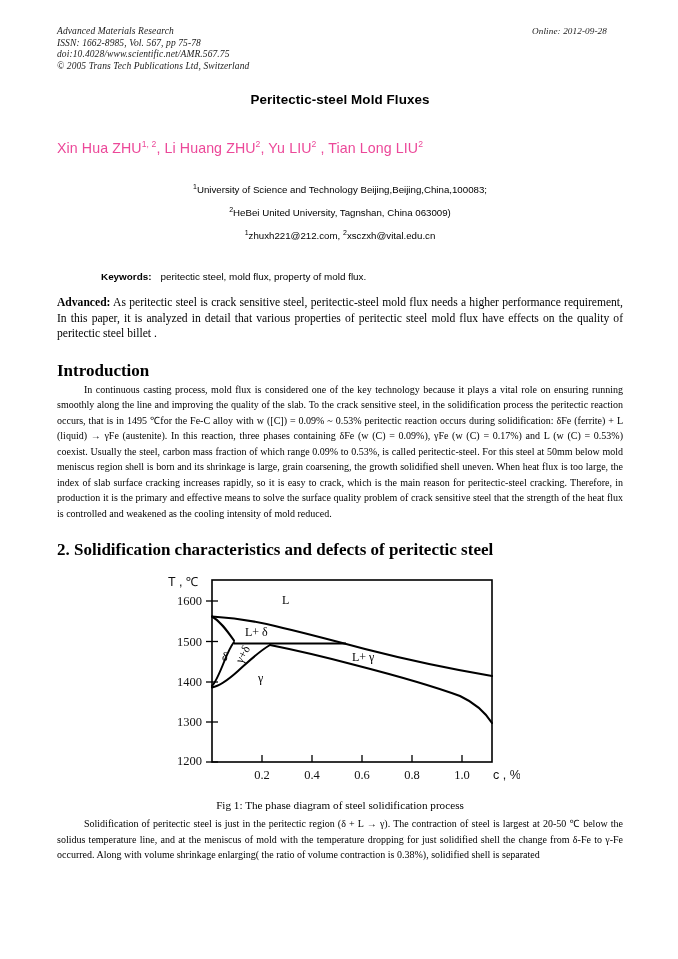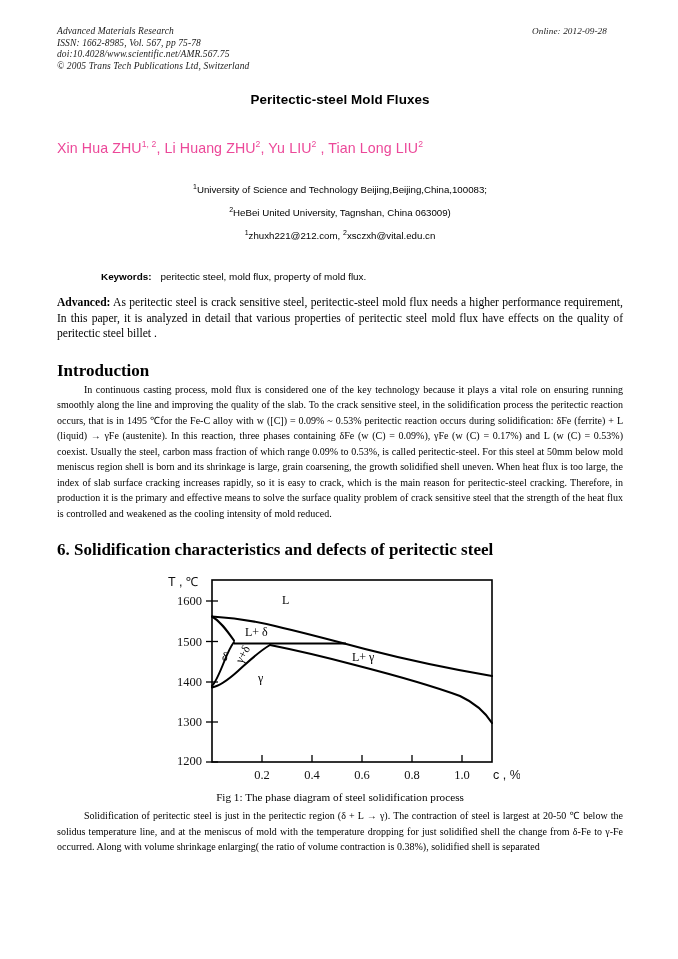--- a/index.html
+++ b/index.html
@@ -122,21 +122,21 @@
   .body-para.tight { margin-top: 1px; }
 
   
   .figure-block {
     margin-top: 12px;
     text-align: center;
   }
   .figure-caption {
     font-family: "Liberation Serif", serif;
     font-size: 11.2px;
-    margin-top: 0;
+    margin-top: 8px;
     color: #000;
   }
   .chart-wrap {
     display: inline-block;
     position: relative;
   }
   svg { display: block; }
   .axtick { font-family: "Liberation Serif", serif; font-size: 12.5px; fill: #111; }
   .axname { font-family: "Liberation Sans", sans-serif; font-size: 12.5px; fill: #111; }
   .phaselbl { font-family: "Liberation Serif", serif; font-size: 12px; fill: #000; }
@@ -165,21 +165,21 @@
       <div class="affil-line"><sup>1</sup><span>zhuxh221@212.com, </span><sup>2</sup><span>xsczxh@vital.edu.cn</span></div>
     </div>
 
     <div class="keywords"><b>Keywords:</b><span class="kw-sep"></span><span>peritectic steel, mold flux, property of mold flux.</span></div>
 
     <div class="abstract"><b>Advanced:</b><span> As peritectic steel is crack sensitive steel, peritectic-steel mold flux needs a higher performance requirement, In this paper, it is analyzed in detail that various properties of peritectic steel mold flux have effects on the quality of peritectic steel billet .</span></div>
 
     <div class="section-heading">Introduction</div>
     <div class="body-para indent tight">In continuous casting process, mold flux is considered one of the key technology because it plays a vital role on ensuring running smoothly along the line and improving the quality of the slab. To the crack sensitive steel, in the solidification process the peritectic reaction occurs, that is in 1495 ℃for the Fe-C alloy with w ([C]) = 0.09% ~ 0.53%  peritectic reaction occurs during solidification: δFe (ferrite) + L (liquid) → γFe (austenite). In this reaction, three phases containing δFe (w (C) = 0.09%), γFe (w (C) = 0.17%) and L (w (C) = 0.53%) coexist. Usually the steel, carbon mass fraction of which range 0.09% to 0.53%, is called peritectic-steel. For this steel at 50mm below mold meniscus region shell is born and its shrinkage is large, grain coarsening, the growth  solidified shell uneven. When heat flux is too large, the index of slab surface cracking increases rapidly, so it is easy to crack, which is the main reason for peritectic-steel cracking. Therefore, in production it is the primary and effective means to solve the surface quality problem of crack sensitive steel that the strength of the heat flux is controlled and weakened as the cooling intensity of mold reduced.</div>
 
-    <div class="section-heading">6. Solidification characteristics and defects of peritectic steel</div>
+    <div class="section-heading">2. Solidification characteristics and defects of peritectic steel</div>
 
     <div class="figure-block">
       <div class="chart-wrap">
         <svg width="360" height="215" viewBox="0 0 360 215">
 
           <rect x="52" y="8" width="280" height="182" fill="#ffffff" stroke="#000000" stroke-width="1.6"></rect>
 
           <g>
             <line x1="46" y1="29" x2="58" y2="29" stroke="#000" stroke-width="1.3"></line>
             <line x1="46" y1="69.5" x2="58" y2="69.5" stroke="#000" stroke-width="1.3"></line>

